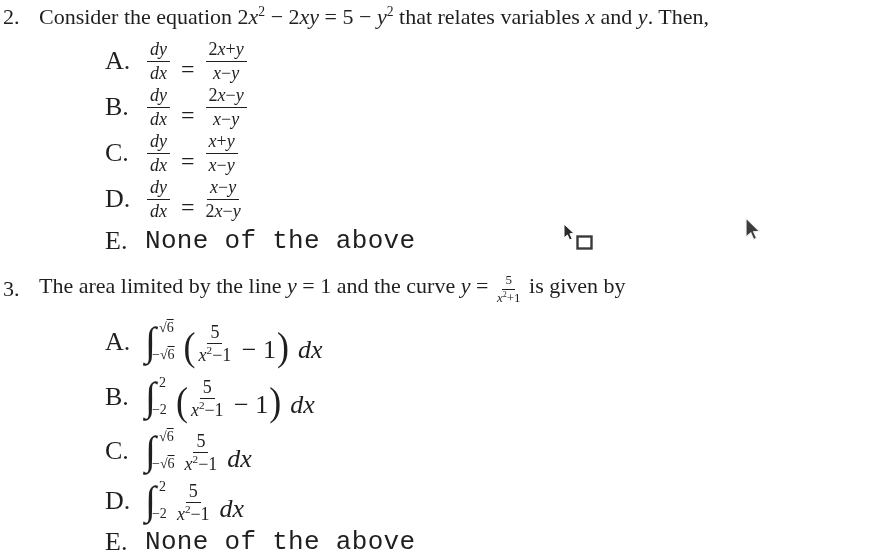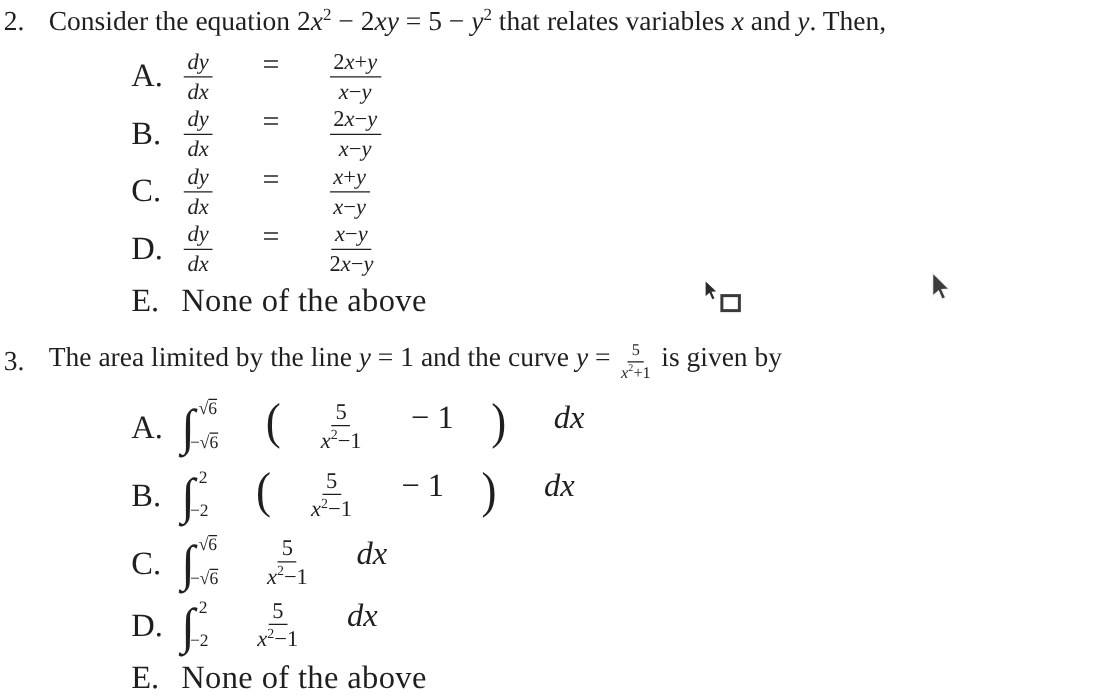--- a/index.html
+++ b/index.html
@@ -34,23 +34,23 @@
   [data-name="question-3"] .options { margin-top: 8px; }
   .option { display: flex; align-items: center; font-size: 26px; }
   [data-name="question-2"] .option { height: 46px; }
   [data-name="question-2"] .option[data-name="option-E"] { height: 38px; }
   [data-name="question-3"] .option[data-name="option-A"] { height: 54px; }
   [data-name="question-3"] .option[data-name="option-B"] { height: 56px; }
   [data-name="question-3"] .option[data-name="option-C"] { height: 52px; }
   [data-name="question-3"] .option[data-name="option-D"] { height: 48px; }
   [data-name="question-3"] .option[data-name="option-E"] { height: 34px; }
   .opt-label { flex: none; width: 40px; }
-  .opt-text { letter-spacing: 0.3px; }
+  .opt-text { letter-spacing: 0.3px; font-family: Liberation Mono, monospace; }
 
-  .mathline { display: inline-flex; align-items: flex-start; white-space: pre; gap: 29px; }
+  .mathline { display: inline-flex; align-items: flex-end; white-space: pre; }
 
   .frac {
     display: inline-flex;
     flex-direction: column;
     align-items: center;
     font-size: 18px;
     line-height: 1.12;
     margin: 0 2px;
     vertical-align: middle;
   }

